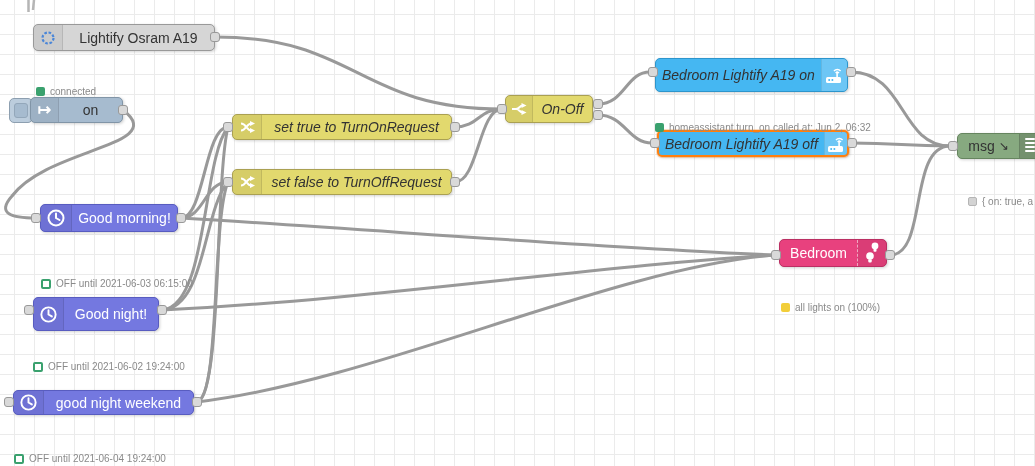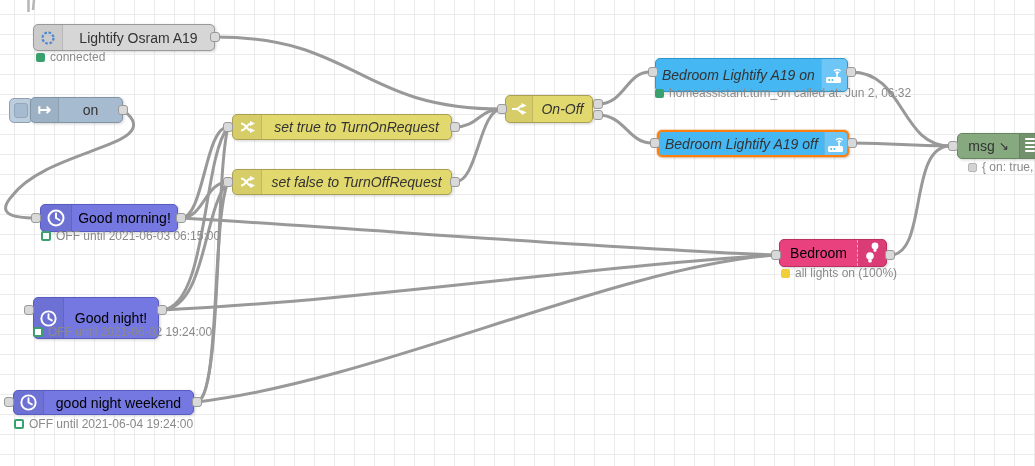--- a/index.html
+++ b/index.html
@@ -16,21 +16,21 @@
   .wire-faint{stroke:#b5b5b5;stroke-width:2.5;fill:none;}
   .node{
     position:absolute;z-index:3;box-sizing:border-box;
     border:1px solid #999;border-radius:5px;
     display:flex;align-items:stretch;
     box-shadow:1px 1px 3px rgba(0,0,0,0.18);
     font-size:14px;color:#333;cursor:pointer;
   }
   .node .lbl{flex:1;display:flex;align-items:center;justify-content:center;white-space:nowrap;padding:0 6px;}
   .italic .lbl{font-style:italic;}
-  .white-text{color:#000000;}
+  .white-text{color:#ffffff;}
   .iconbox{display:flex;align-items:center;justify-content:center;}
   .strip-l{background:rgba(0,0,0,0.05);border-right:1px solid rgba(0,0,0,0.10);border-radius:4px 0 0 4px;}
   .strip-r{background:rgba(0,0,0,0.05);border-left:1px solid rgba(0,0,0,0.10);border-radius:0 4px 4px 0;}
   
   .n-gray{background:#d6d6d6;border-color:#999;}
   .n-inject{background:#a6bbcf;border-color:#8195a7;}
   .n-yellow{background:#e2d96e;border-color:#aaa052;}
   .n-cyan{background:#45b7f2;border-color:#2d95cc;}
   .n-cyan .strip-r{background:rgba(255,255,255,0.22);border-left:1px solid rgba(0,0,0,0.08);}
   .n-debug{background:#87a980;border-color:#66855f;}
@@ -44,21 +44,21 @@
     background:#bccddd;border:1px solid #8d9fb0;border-radius:5px;cursor:pointer;
   }
   .inject-btn::after{content:"";position:absolute;left:4px;top:4px;right:4px;bottom:4px;
     background:#a6bbcf;border:1px solid #93a7ba;border-radius:3px;}
   .port{
     position:absolute;z-index:5;box-sizing:border-box;width:10px;height:10px;
     background:#d9d9d9;border:1px solid #999;border-radius:3px;cursor:crosshair;
   }
   .status{
     position:absolute;z-index:4;display:flex;align-items:center;gap:5px;
-    font-size:12px;color:#8a8a8a;white-space:nowrap;
+    font-size:10px;color:#8a8a8a;white-space:nowrap;margin-top:36px;
   }
   .dot{width:9px;height:9px;border-radius:2px;flex:0 0 auto;}
   .dot-green{background:#3aa16e;}
   .dot-ring{background:#fff;border:2px solid #3aa16e;box-sizing:border-box;width:10px;height:10px;}
   .dot-yellow{background:#f2ce3a;}
   .dot-gray{background:#d3d3d3;border:1px solid #b5b5b5;box-sizing:border-box;}
   .glyph{color:#fff;font-weight:bold;line-height:1;}
   .debug-arrow{font-size:12px;margin-left:4px;color:#333;}
 </style>
 </head>
@@ -216,26 +216,26 @@
 
   <div class="node n-sched white-text" style="left:40px;top:204px;width:138px;height:28px;">
     <div class="iconbox strip-l" style="width:30px;">
       <svg width="22" height="22" viewBox="0 0 22 22">
           <circle cx="11" cy="11" r="7.5" stroke="#fff" stroke-width="2" fill="none"></circle>
           <path d="M11 6.5 V11 L14.5 13" stroke="#fff" stroke-width="2" fill="none" stroke-linecap="round"></path>
         </svg>
     </div>
     <span class="lbl">Good morning!</span>
   </div>
-  <div class="status" style="left:41px;top:229px;">
+  <div class="status" style="left:41px;top:242px;">
     <span class="dot dot-ring"></span>
     <span>OFF until 2021-06-03 06:15:00</span>
   </div>
 
-  <div class="node n-sched white-text" style="left:33px;top:297px;width:126px;height:42px;">
+  <div class="node n-sched white-text" style="left:33px;top:297px;width:126px;height:34px;">
     <div class="iconbox strip-l" style="width:29px;">
       <svg width="21" height="21" viewBox="0 0 22 22">
           <circle cx="11" cy="11" r="7.5" stroke="#fff" stroke-width="2" fill="none"></circle>
           <path d="M11 6.5 V11 L14.5 13" stroke="#fff" stroke-width="2" fill="none" stroke-linecap="round"></path>
         </svg>
     </div>
     <span class="lbl">Good night!</span>
   </div>
   <div class="status" style="left:33px;top:325px;">
     <span class="dot dot-ring"></span>

